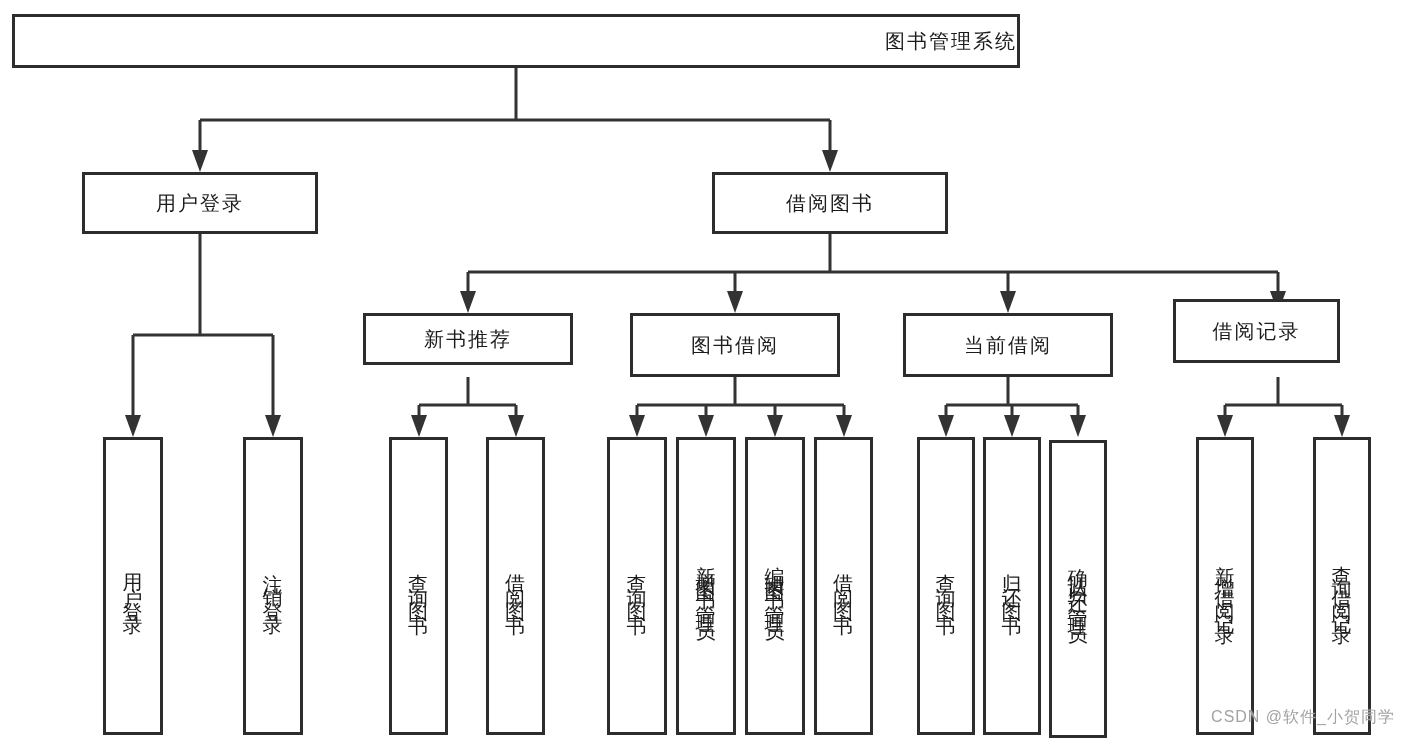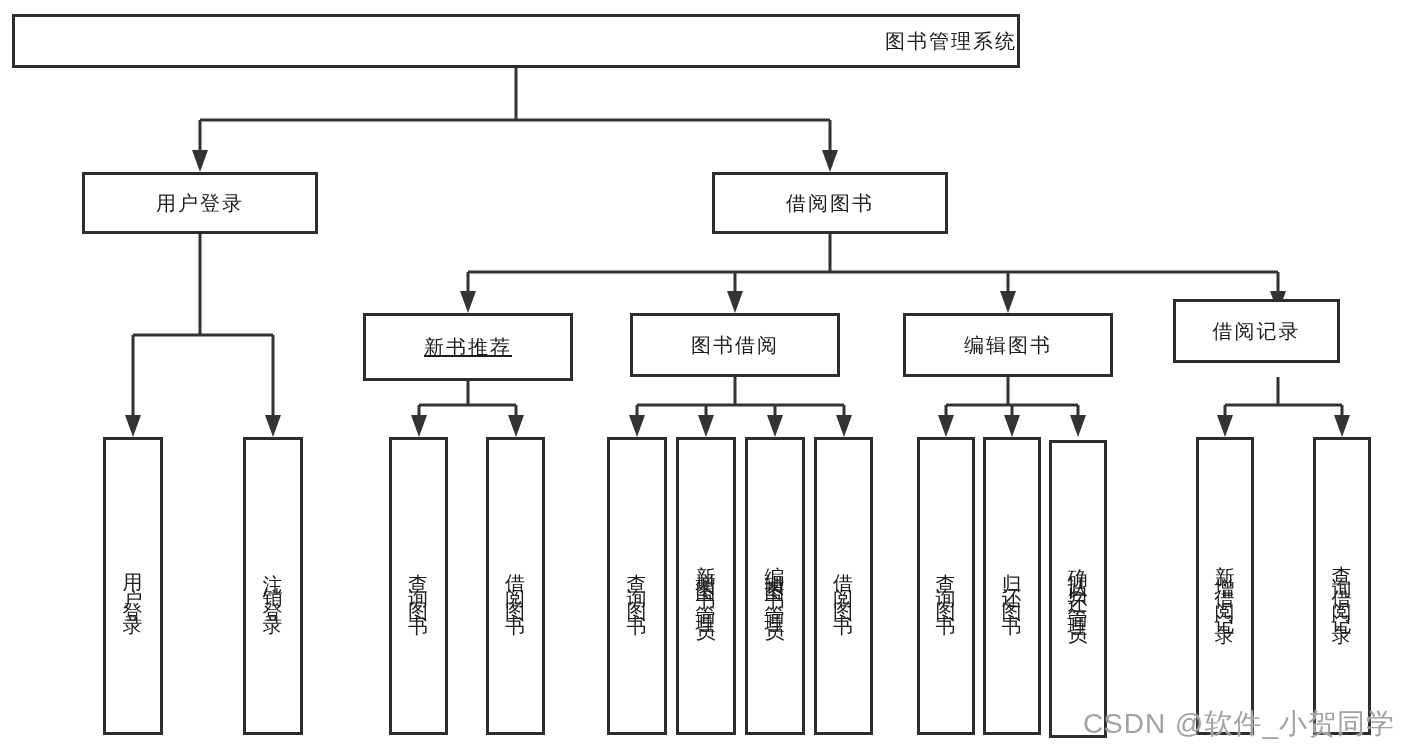--- a/index.html
+++ b/index.html
@@ -44,22 +44,22 @@
     text-orientation: mixed;
     line-height: 1.1;
     white-space: nowrap;
   }
   .ls4 .vtext { letter-spacing: 14px; }
   .ls6 .vtext { letter-spacing: 12px; }
   .ls9 .vtext { letter-spacing: 8px; }
   .watermark {
     position: absolute;
     right: 10px;
-    bottom: 4px;
-    font-size: 28px;
+    bottom: 19px;
+    font-size: 16px;
     letter-spacing: 1px;
     color: var(--watermark);
     text-shadow: 0 0 2px #ffffff;
     z-index: 3;
   }
 </style>
 </head>
 <body>
 
 <div class="canvas">
@@ -108,28 +108,28 @@
     <span>图书管理系统</span>
   </div>
 
   <div class="node" style="left:82px; top:172px; width:236px; height:62px;">
     <span>用户登录</span>
   </div>
   <div class="node" style="left:712px; top:172px; width:236px; height:62px;">
     <span>借阅图书</span>
   </div>
 
-  <div class="node" style="left:363px; top:313px; width:210px; height:68px;text-decoration:underline;">
+  <div class="node" style="left:363px; top:313px; width:210px; height:52px;">
     <span>新书推荐</span>
   </div>
   <div class="node" style="left:630px; top:313px; width:210px; height:64px;text-align:center;">
     <span>图书借阅</span>
   </div>
   <div class="node" style="left:903px; top:313px; width:210px; height:64px;">
-    <span>编辑图书</span>
+    <span>当前借阅</span>
   </div>
   <div class="node" style="left:1173px; top:299px; width:167px; height:64px;">
     <span>借阅记录</span>
   </div>
 
   <div class="node leaf ls4" style="left:103px; top:437px; width:60px; height:298px;">
     <span class="vtext">用户登录</span>
   </div>
   <div class="node leaf ls4" style="left:243px; top:437px; width:60px; height:298px;">
     <span class="vtext">注销登录</span>

